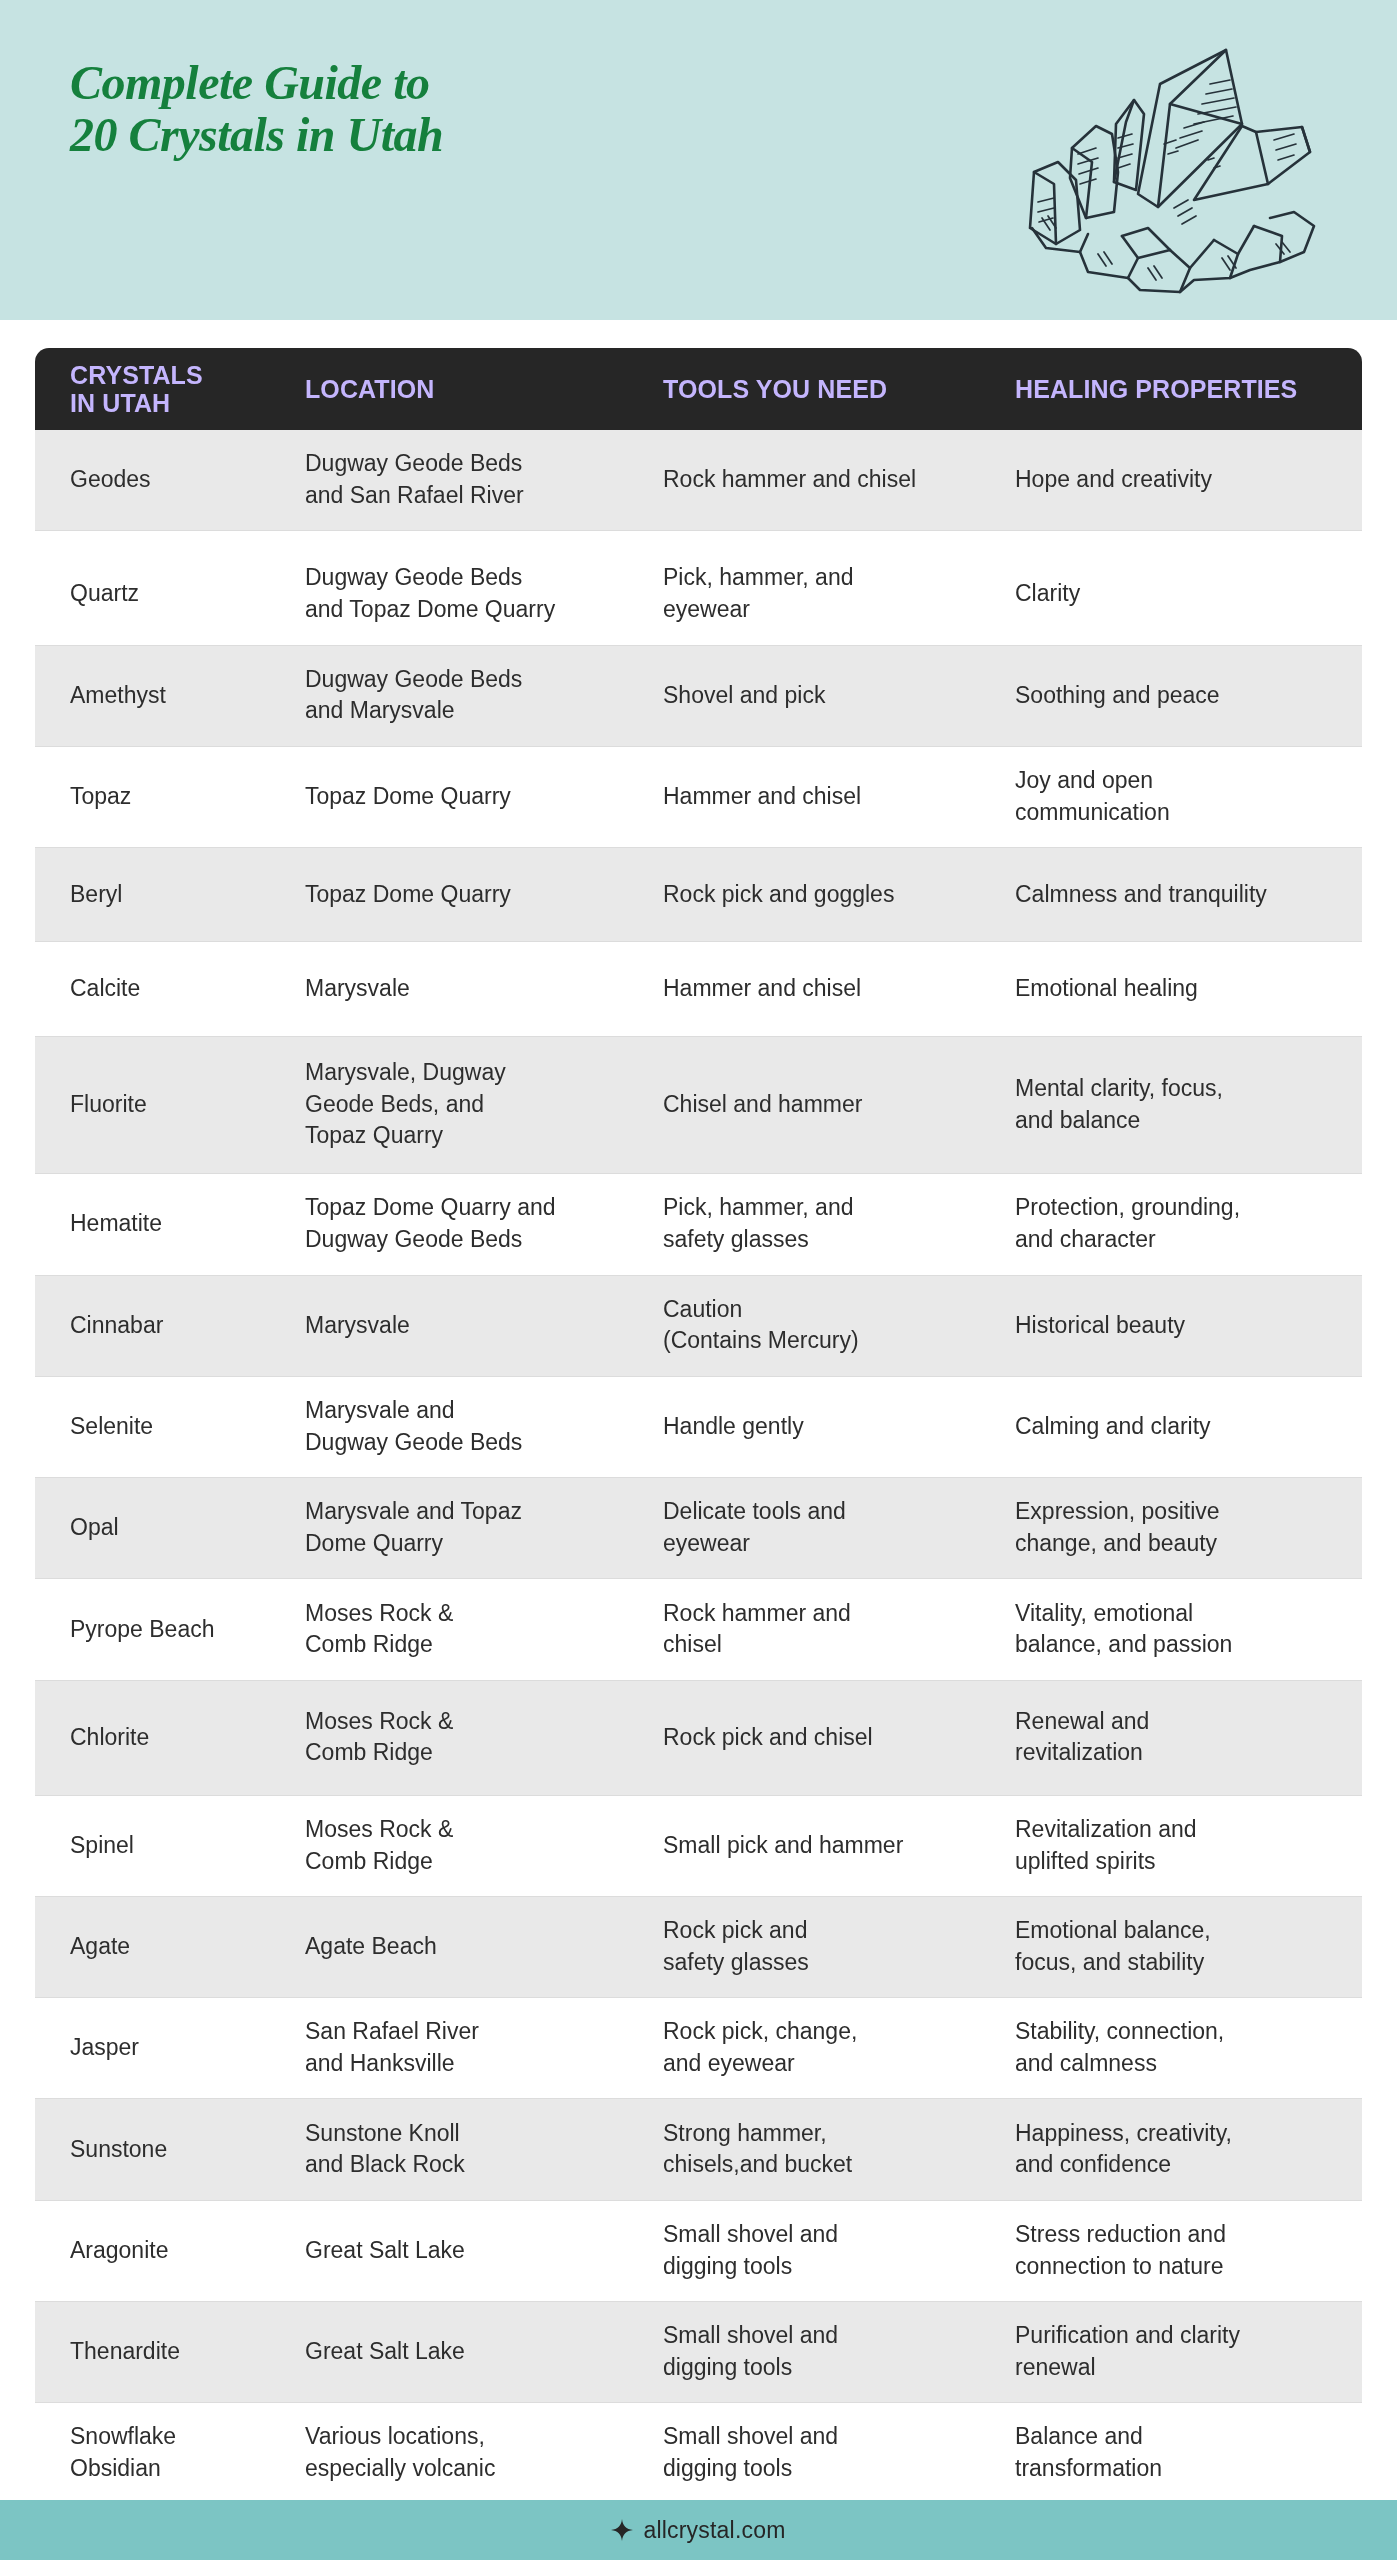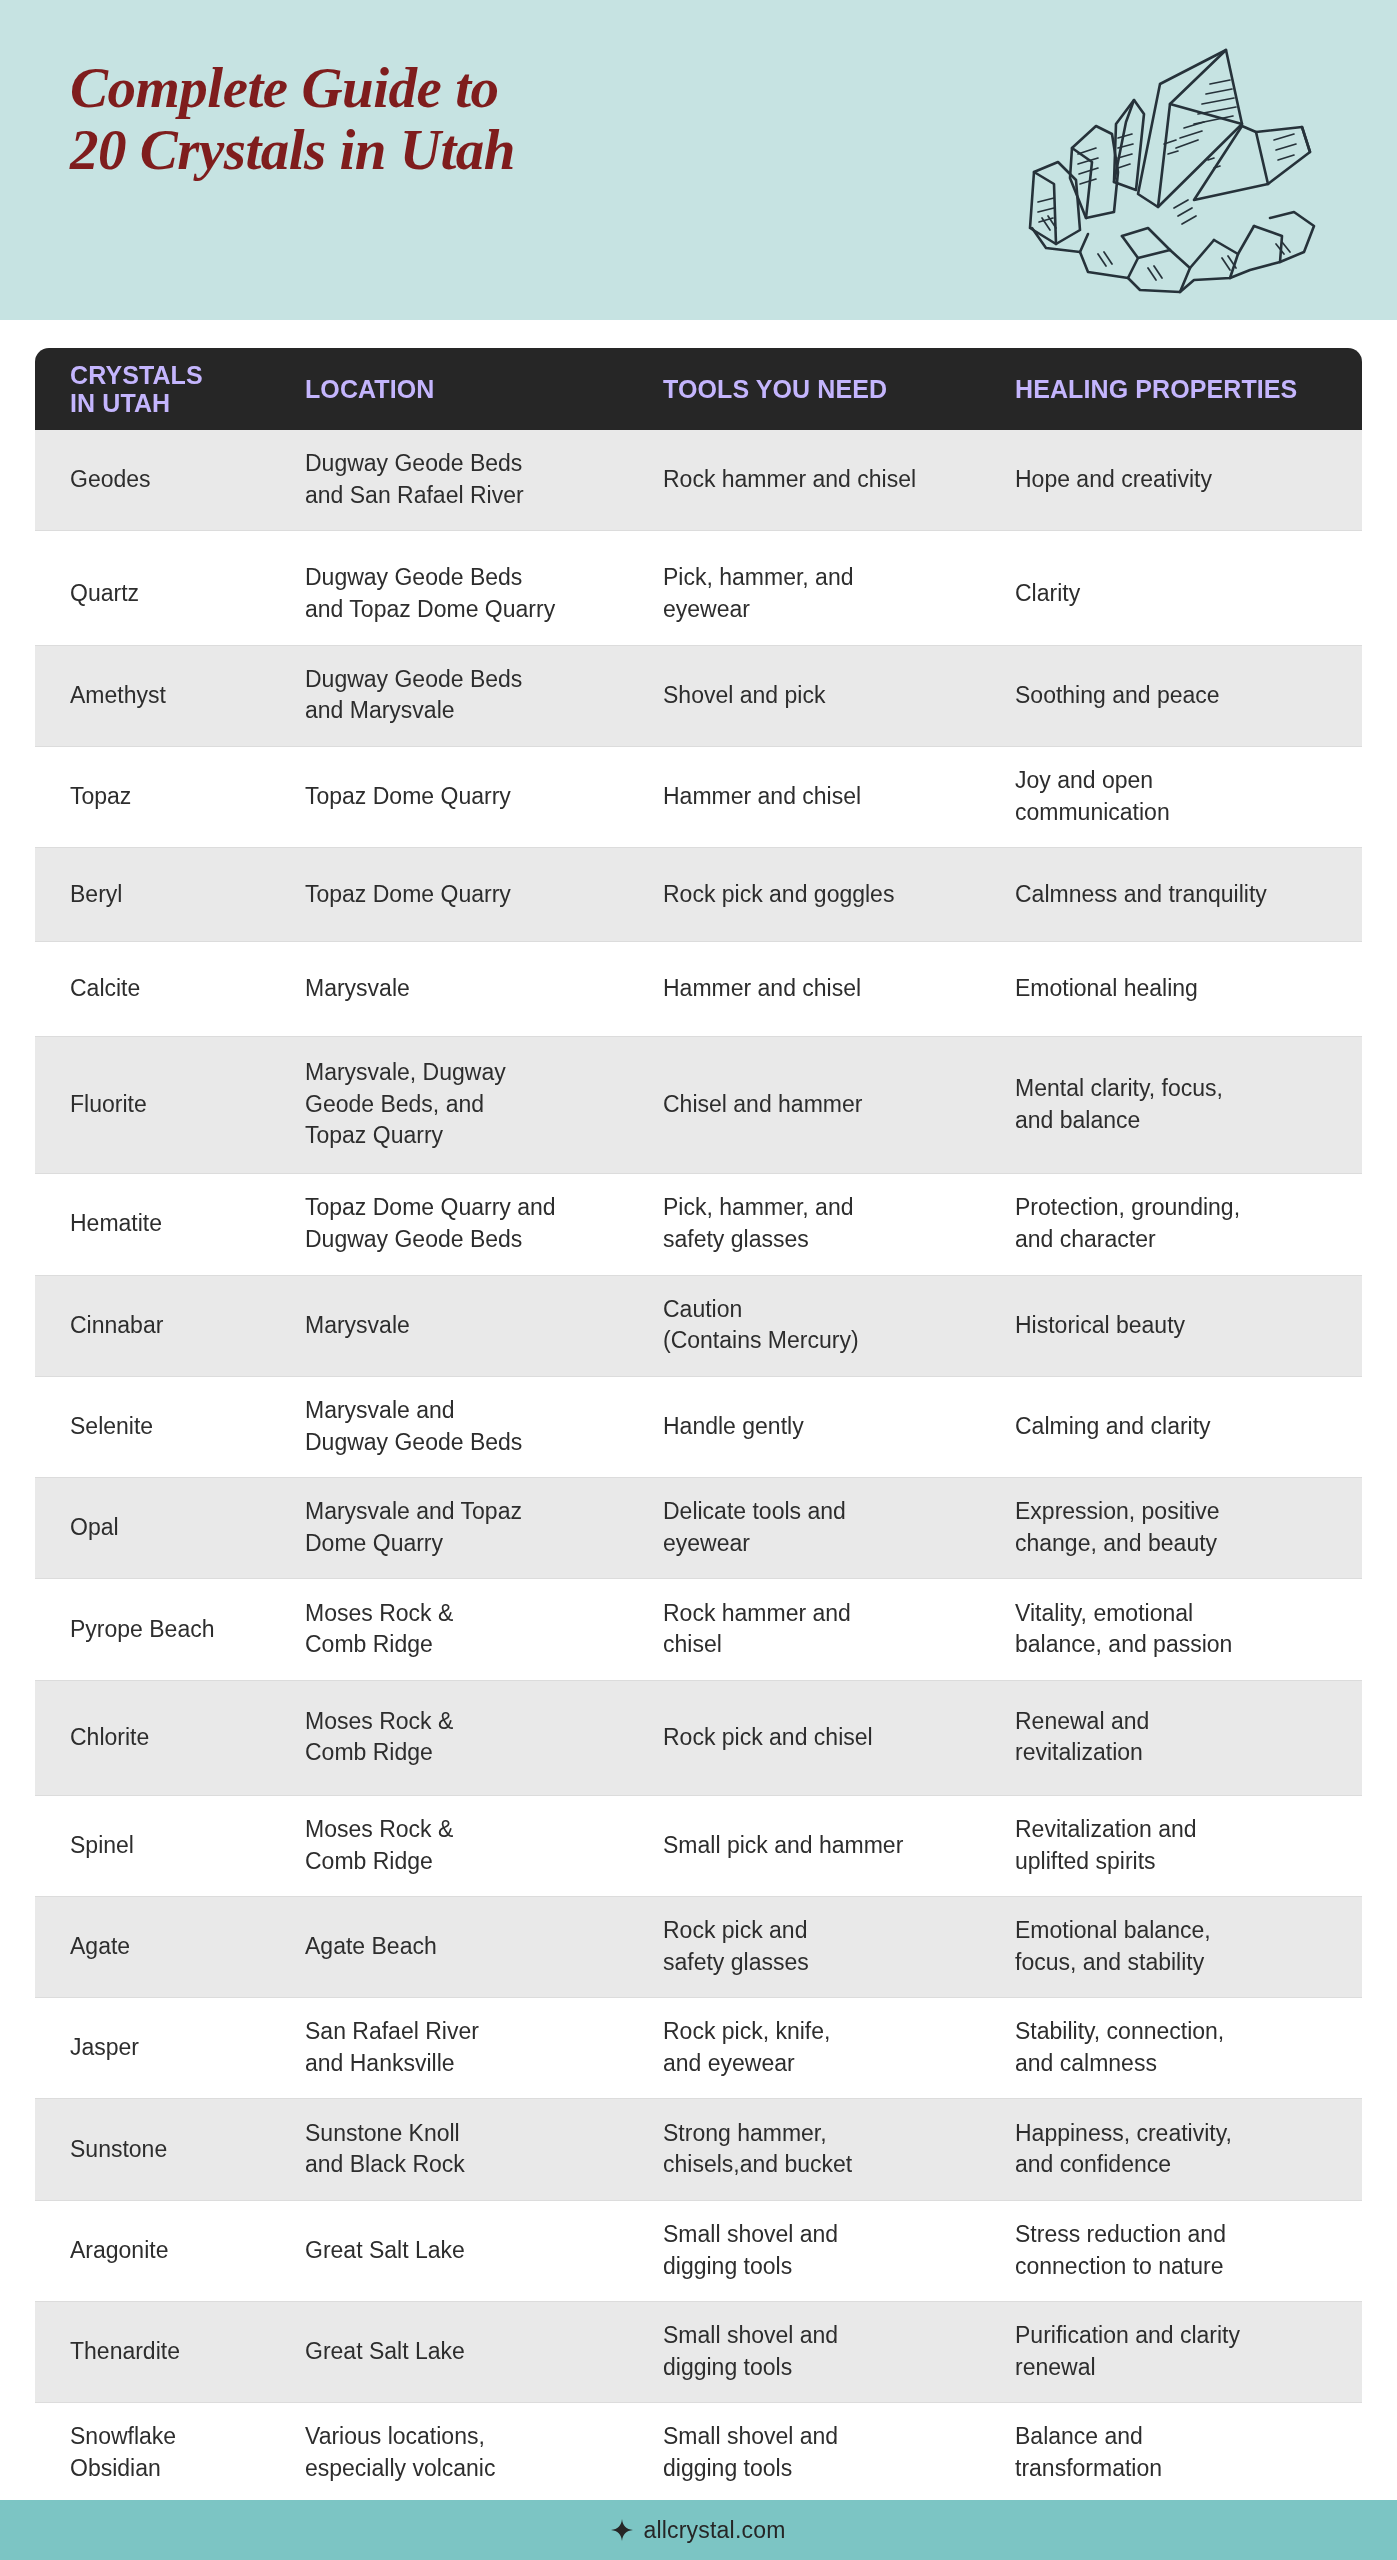--- a/index.html
+++ b/index.html
@@ -32,23 +32,23 @@
     position: absolute;
     left: 70px;
     top: 57px;
     width: 700px;
   }
 
   .title-line {
     font-family: "Liberation Serif", serif;
     font-weight: bold;
     font-style: italic;
-    font-size: 57px;
+    font-size: 48px;
     line-height: 1.08;
-    color: #7f1d1d;
+    color: #15803d;
     letter-spacing: -0.5px;
     white-space: nowrap;
   }
 
   .crystal-art {
     position: absolute;
     left: 1018px;
     top: 22px;
     width: 320px;
     height: 280px;
@@ -342,21 +342,21 @@
           <div class="cell c1">Agate Beach</div>
           <div class="cell c2">Rock pick and
 safety glasses</div>
           <div class="cell c3">Emotional balance,
 focus, and stability</div>
         </div>
         <div class="t-row" style="height: 101.286px;">
           <div class="cell c0">Jasper</div>
           <div class="cell c1">San Rafael River
 and Hanksville</div>
-          <div class="cell c2">Rock pick, knife,
+          <div class="cell c2">Rock pick, change,
 and eyewear</div>
           <div class="cell c3">Stability, connection,
 and calmness</div>
         </div>
         <div class="t-row alt" style="height: 101.286px;">
           <div class="cell c0">Sunstone</div>
           <div class="cell c1">Sunstone Knoll
 and Black Rock</div>
           <div class="cell c2">Strong hammer,
 chisels,and bucket</div>

